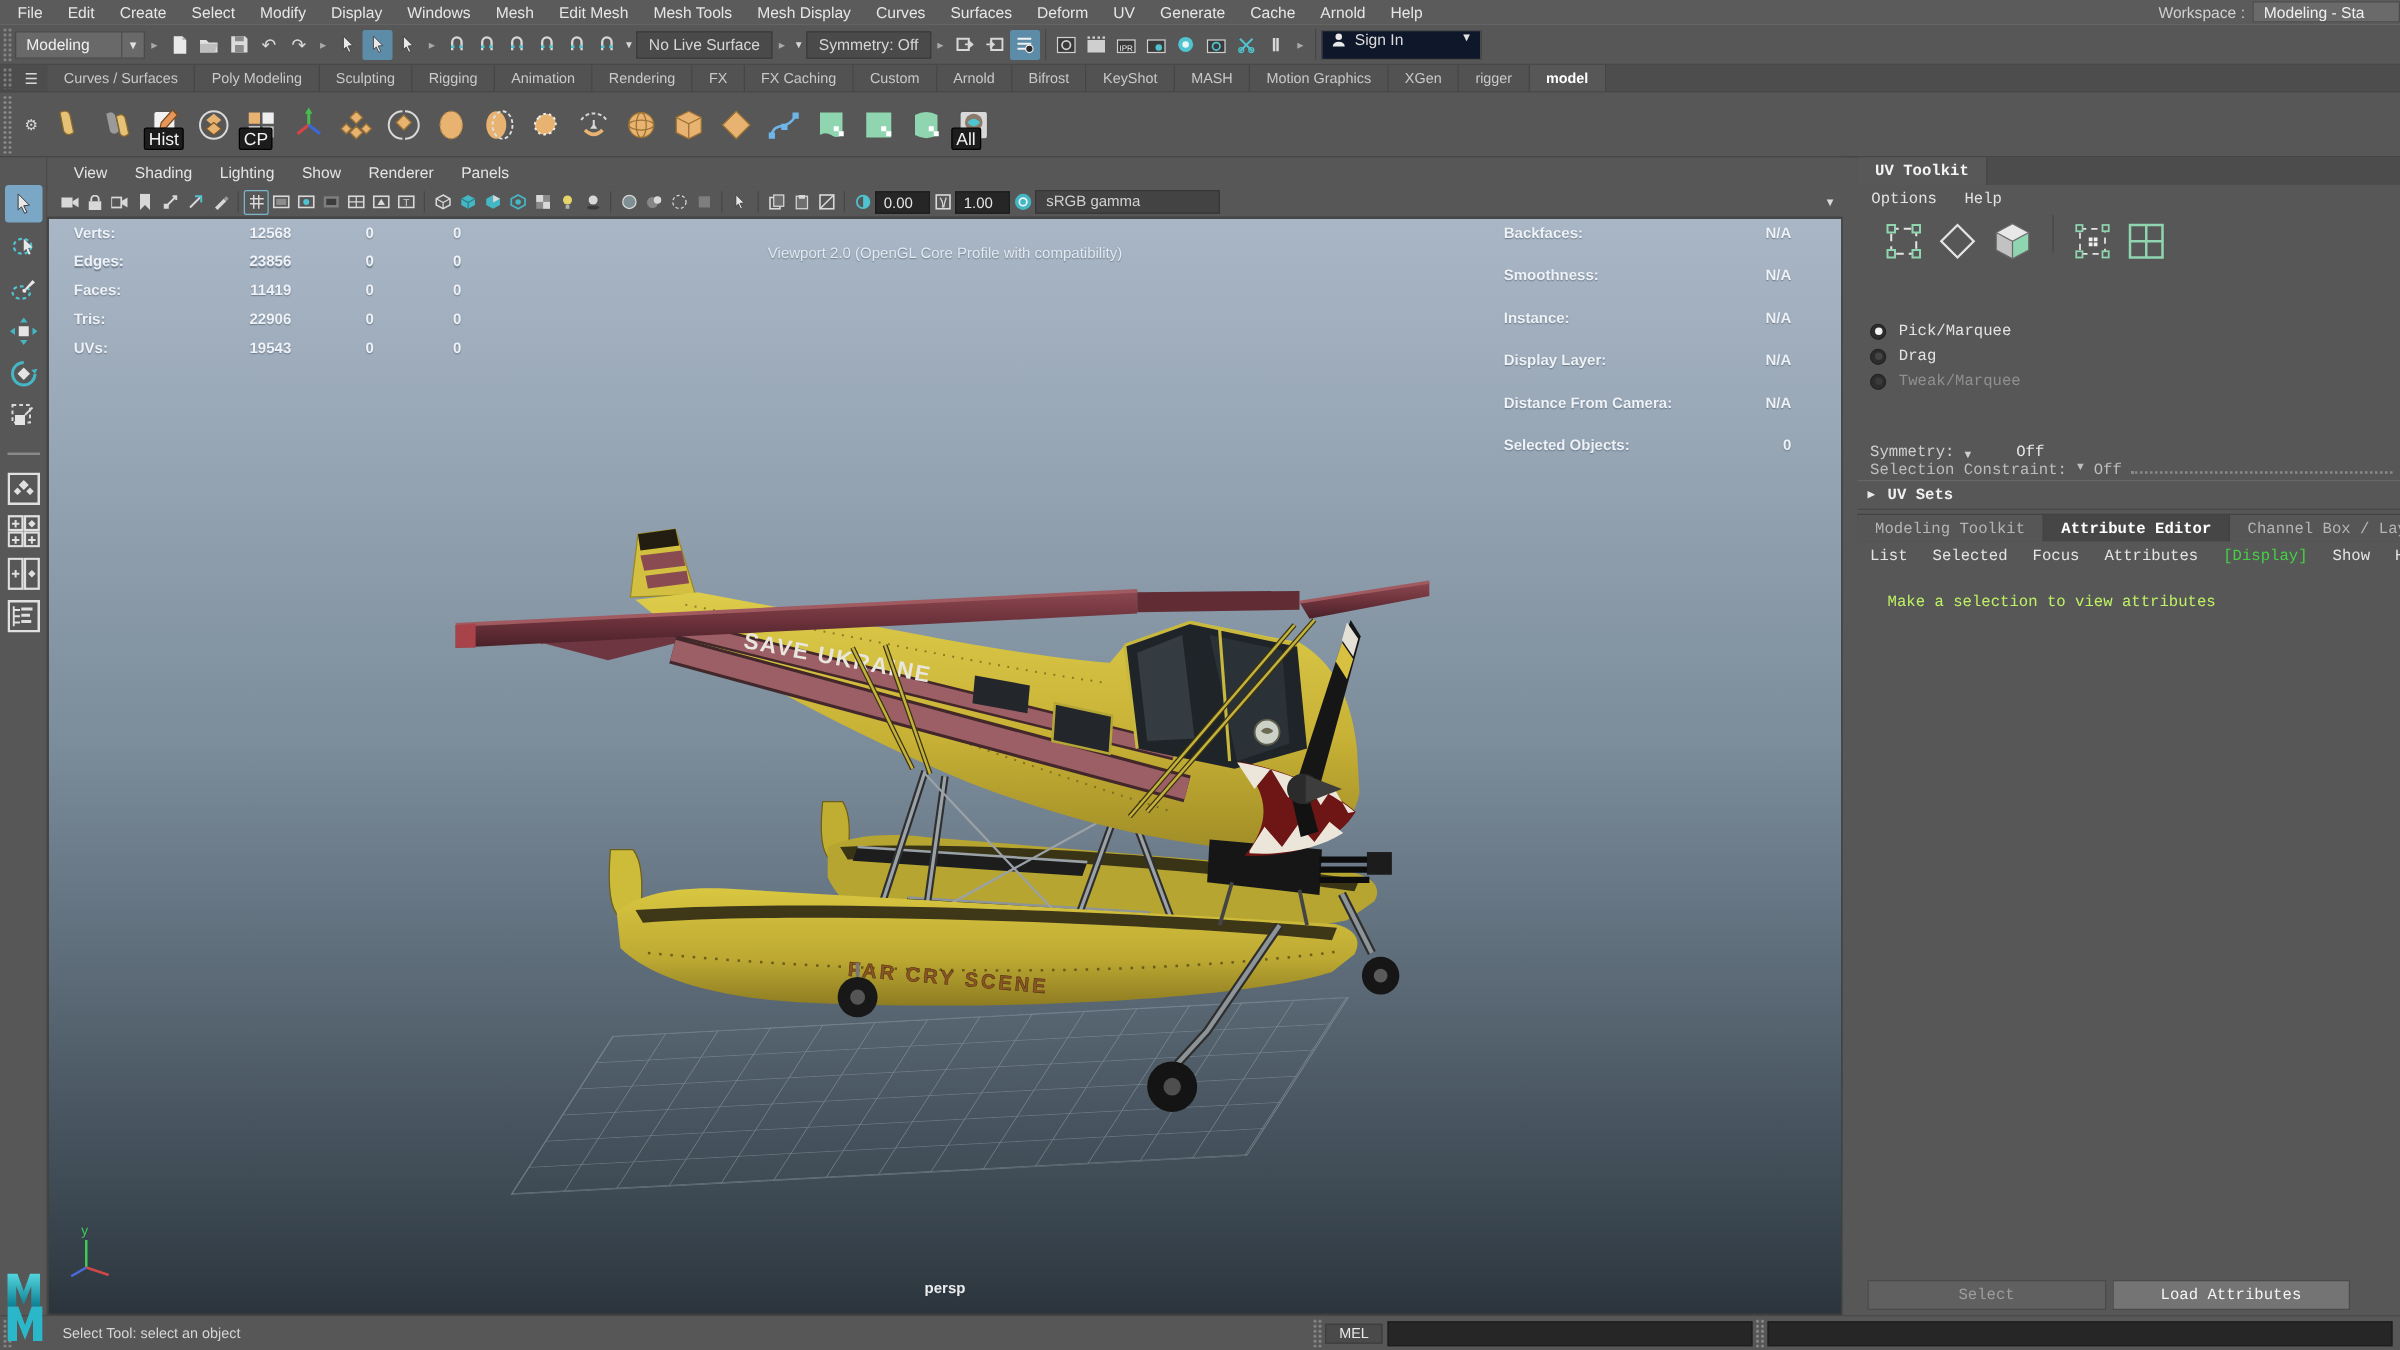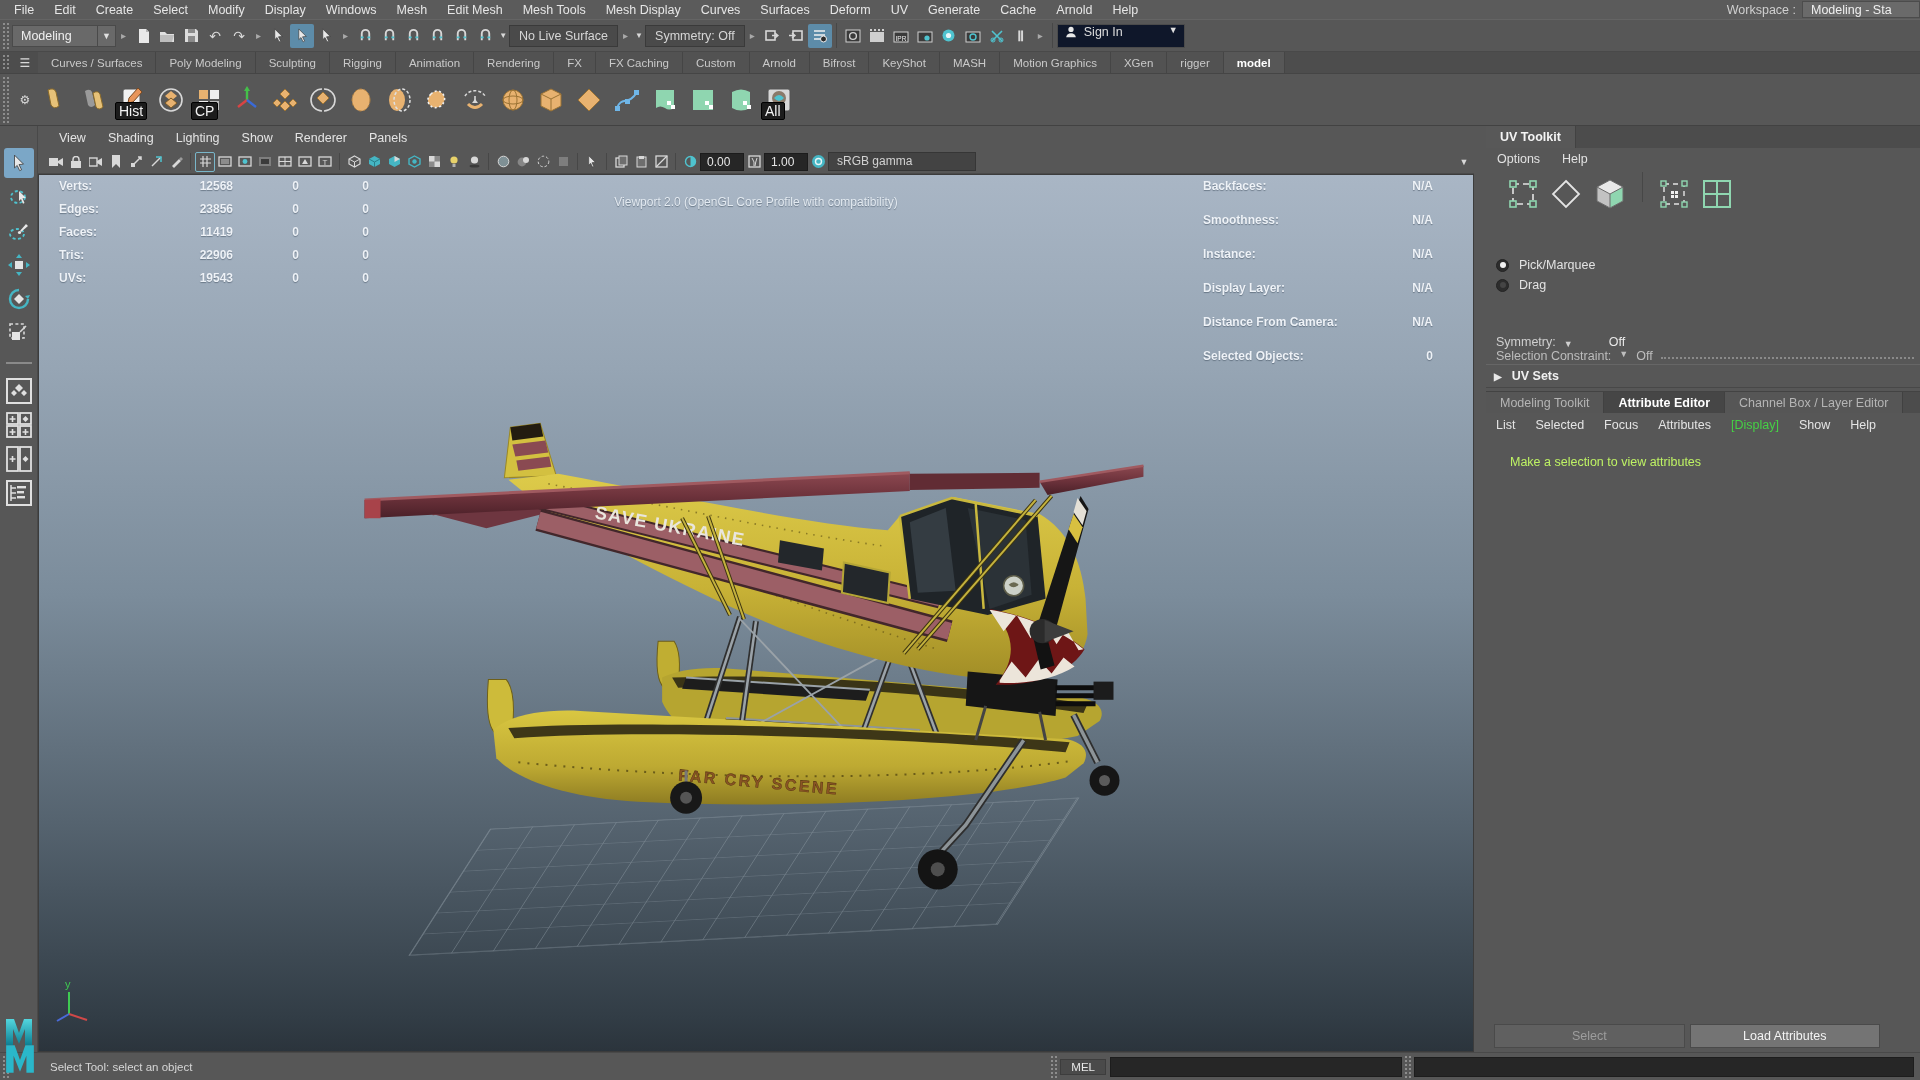--- a/index.html
+++ b/index.html
@@ -85,21 +85,21 @@
      text-shadow:0 1px 1px rgba(40,55,70,.45); }
   #hud-left { left:20px; top:4px; display:grid; grid-template-columns:92px 82px 66px 70px; row-gap:9px; }
   #hud-left .num { text-align:right; }
   #hud-right { right:40px; top:4px; display:grid; grid-template-columns:196px 34px; row-gap:20px; }
   #hud-right .num { text-align:right; }
   #vp2-label { top:20px; left:0; right:0; text-align:center; font-weight:normal; color:#e3eaf1; }
   #persp-label { bottom:14px; left:0; right:0; text-align:center; color:#ececec; }
   #axis-gizmo { position:absolute; left:14px; bottom:26px; }
 
   
-  #panel { width:434px; background:#575757; display:flex; flex-direction:column; }
+  #panel { width:434px; background:#575757; display:flex; flex-direction:column;font-family:Liberation Mono, monospace; }
   #uvtk-tabrow { height:22px; background:#4c4c4c; display:flex; }
   #uvtk-tab { background:#585858; color:#f4f4f4; font-weight:bold; padding:0 14px; height:100%;
      display:flex; align-items:center; border-right:1px solid #424242; }
   .pmenu { height:21px; display:flex; align-items:center; }
   .pmenu .mi { padding:0 11px; color:#e2e2e2; }
   #uvtk-icons { height:52px; display:flex; align-items:center; gap:12px; padding-left:22px; }
   #uvtk-blank { height:34px; }
   .radio-row { display:flex; align-items:center; gap:10px; height:20px; padding-left:10px; color:#e2e2e2; }
   .radio { width:13px; height:13px; border-radius:50%; background:#2d2d2d; border:1px solid #242424;
      display:flex; align-items:center; justify-content:center; }
@@ -979,20 +979,21 @@
             <span class="num">0</span>
         </div>
         <div id="axis-gizmo">
           <svg width="48" height="44">
             <path d="M16 36 V14" stroke="#3fca52" stroke-width="2"></path>
             <path d="M16 36 L34 42" stroke="#d04848" stroke-width="2"></path>
             <path d="M16 36 L4 43" stroke="#4a6ad8" stroke-width="2"></path>
             <text x="12" y="10" font-size="11" fill="#3fca52" font-family="Liberation Sans">y</text>
           </svg>
         </div>
+        <div id="persp-label" class="hud">persp</div>
       </div>
     </div>
 
     <div id="panel">
       <div id="uvtk-tabrow">
         <span id="uvtk-tab">UV Toolkit</span>
       </div>
       <div class="pmenu">
         <span class="mi">Options</span>
         <span class="mi">Help</span>
@@ -1043,20 +1044,26 @@
             <span class="dot"></span>
           </span>
         <span>Pick/Marquee</span>
       </div>
       <div class="radio-row">
         <span class="radio off">
             <span class="dot"></span>
           </span>
         <span>Drag</span>
       </div>
+      <div class="radio-row disabled">
+        <span class="radio off">
+            <span class="dot"></span>
+          </span>
+        <span>Tweak/Marquee</span>
+      </div>
       <div id="sym-row">
         <span>Symmetry:</span>
         <span style="font-size:9px;color:#cfcfcf">▼</span>
         <span class="val">Off</span>
       </div>
       <div id="constraint-row">
         <span>Selection Constraint:</span>
         <span style="font-size:9px">▼</span>
         <span>Off</span>
         <span class="dots"></span>

